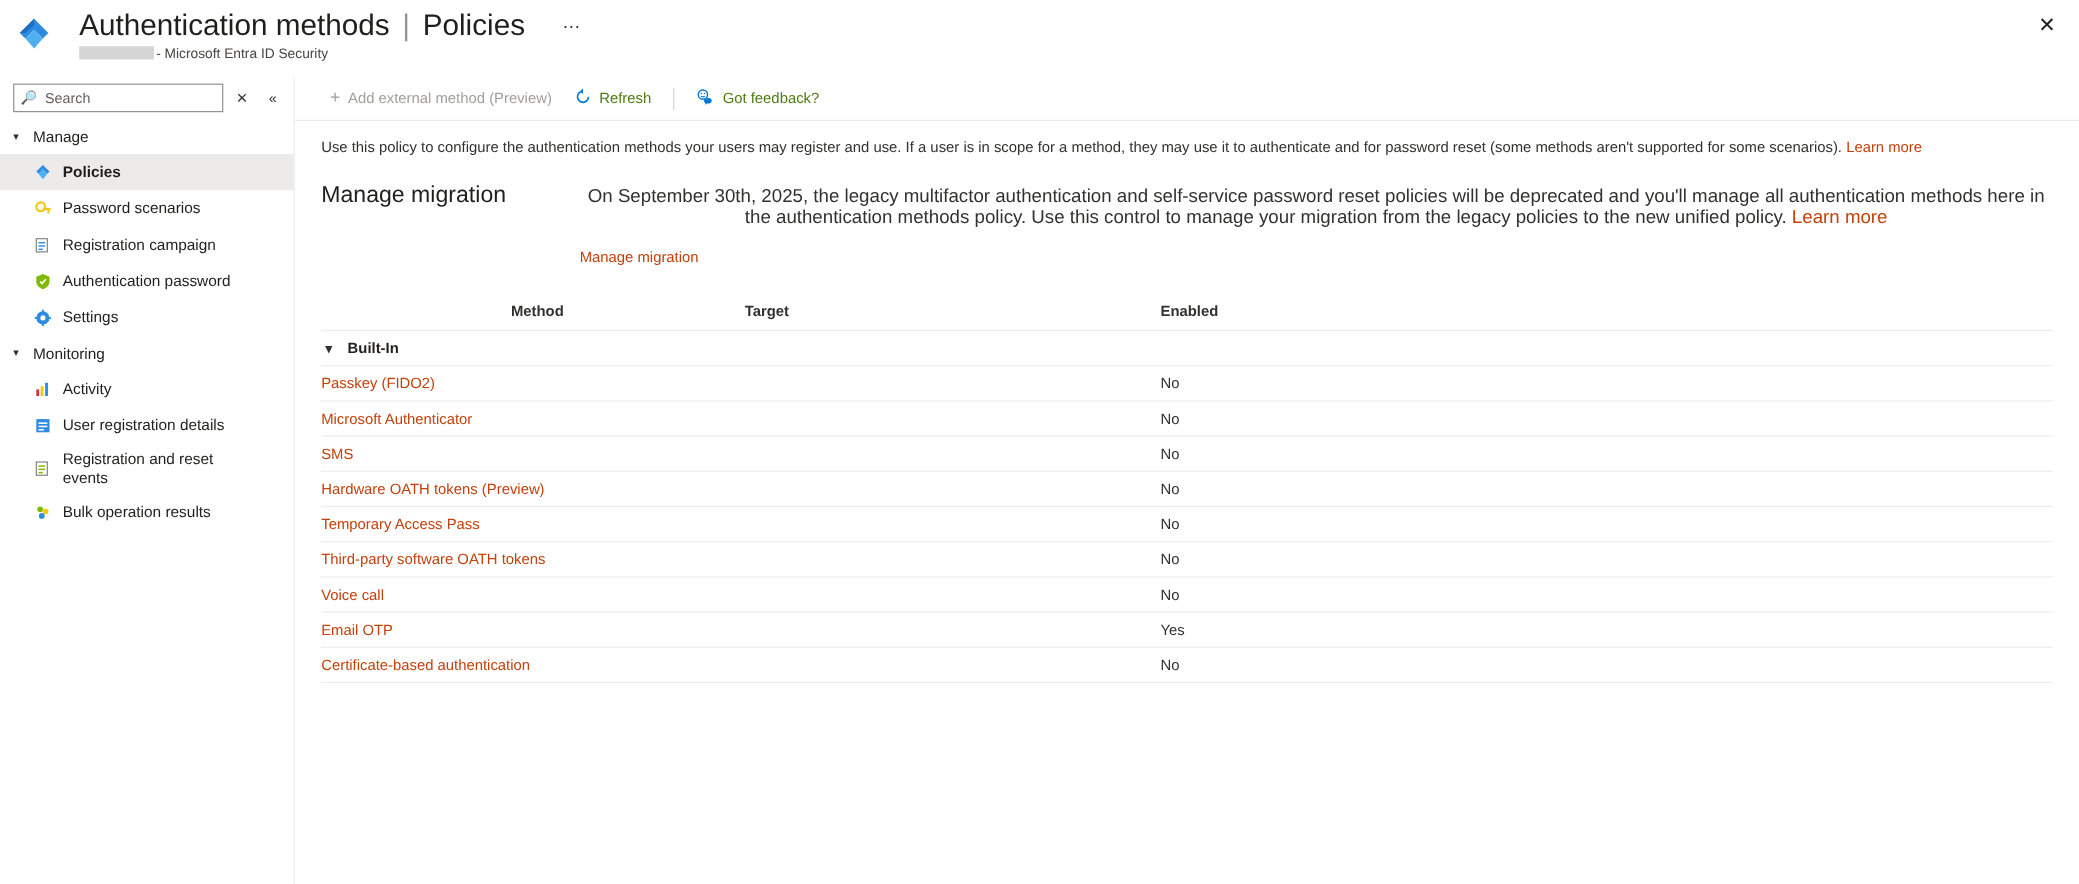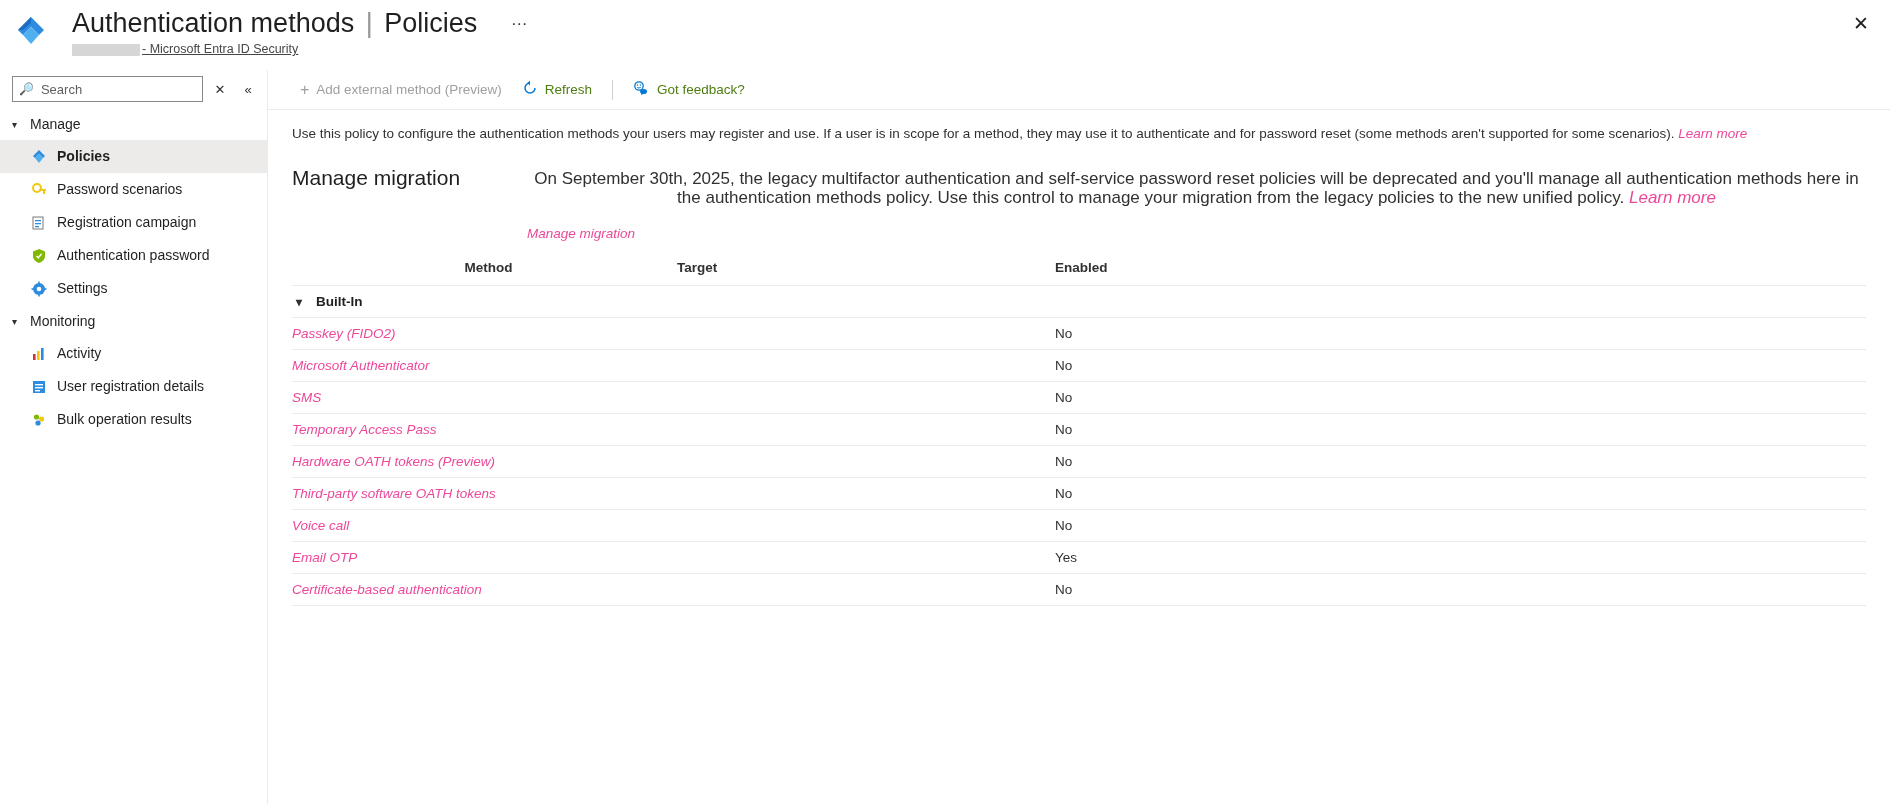--- a/index.html
+++ b/index.html
@@ -4,21 +4,21 @@
 <style>
   * { box-sizing: border-box; }
   html, body {
     margin: 0; padding: 0;
     width: 1890px; height: 804px;
     background: #ffffff;
     font-family: "Liberation Sans", sans-serif;
     color: #1b1a19;
     overflow: hidden;
   }
-  a { color: #ec4899; text-decoration: none; cursor: pointer; font-style: italic; }
+  a { color: #c2410c; text-decoration: none; cursor: pointer; }
 
   
   .header {
     position: relative;
     height: 70px;
     padding: 8px 0 0 0;
   }
   .header-logo {
     position: absolute;
     left: 14px; top: 14px;
@@ -43,23 +43,22 @@
     font-size: 17px;
     vertical-align: 7px;
     letter-spacing: 1px;
     cursor: pointer;
   }
   .header-sub {
     font-size: 12.5px;
     color: #484644;
     margin-top: 1px;
     display: flex;
-    align-items: flex-end;
+    align-items: flex-start;
     gap: 0px;
-    text-decoration: underline;
   }
   .redacted {
     display: inline-block;
     width: 68px; height: 12px;
     background: #d6d6d6;
     border-radius: 1px;
     margin-right: 2px;
     vertical-align: -1px;
   }
   .close-btn {
@@ -171,21 +170,21 @@
   .intro {
     font-size: 13.5px;
     line-height: 19px;
     color: #323130;
     max-width: 1560px;
     margin-bottom: 22px;
   }
   .migration {
     display: flex;
     gap: 30px;
-    margin-bottom: 12px;
+    margin-bottom: 26px;
   }
   .migration h2 {
     font-size: 21px;
     font-weight: 400;
     margin: 0;
     color: #201f1e;
     width: 205px;
     flex: 0 0 205px;
     line-height: 26px;
   }
@@ -354,20 +353,31 @@
         <svg width="16" height="16" viewBox="0 0 16 16">
           <rect x="2" y="2" width="12" height="12" fill="#2e8ce0"></rect>
           <rect x="4" y="5" width="8" height="1.4" fill="#fff"></rect>
           <rect x="4" y="8" width="8" height="1.4" fill="#fff"></rect>
           <rect x="4" y="11" width="5" height="1.4" fill="#fff"></rect>
         </svg>
       </span>
       <span class="lbl">User registration details</span>
     </div>
 
+    <div class="nav-item two-line">
+      <span class="ico">
+        <svg width="16" height="16" viewBox="0 0 16 16">
+          <rect x="2" y="2" width="10" height="12" fill="#fff" stroke="#7a7a7a"></rect>
+          <rect x="4" y="5" width="6" height="1.3" fill="#7fba00"></rect>
+          <rect x="4" y="8" width="6" height="1.3" fill="#7fba00"></rect>
+          <rect x="4" y="11" width="4" height="1.3" fill="#7fba00"></rect>
+        </svg>
+      </span>
+      <span class="lbl" style="max-width:150px;">Registration and reset events</span>
+    </div>
 
     <div class="nav-item">
       <span class="ico">
         <svg width="16" height="16" viewBox="0 0 16 16">
           <circle cx="5.5" cy="5" r="2.6" fill="#7fba00"></circle>
           <circle cx="10.5" cy="7" r="2.6" fill="#f2c811"></circle>
           <circle cx="7" cy="11" r="2.6" fill="#2e8ce0"></circle>
         </svg>
       </span>
       <span class="lbl">Bulk operation results</span>
@@ -450,26 +460,26 @@
             <td class="c-method"><a href="#">Microsoft Authenticator</a></td>
             <td></td>
             <td>No</td>
           </tr>
           <tr>
             <td class="c-method"><a href="#">SMS</a></td>
             <td></td>
             <td>No</td>
           </tr>
           <tr>
+            <td class="c-method"><a href="#">Hardware OATH tokens (Preview)</a></td>
+            <td></td>
+            <td>No</td>
+          </tr>
+          <tr>
             <td class="c-method"><a href="#">Temporary Access Pass</a></td>
-            <td></td>
-            <td>No</td>
-          </tr>
-          <tr>
-            <td class="c-method"><a href="#">Hardware OATH tokens (Preview)</a></td>
             <td></td>
             <td>No</td>
           </tr>
           <tr>
             <td class="c-method"><a href="#">Third-party software OATH tokens</a></td>
             <td></td>
             <td>No</td>
           </tr>
           <tr>
             <td class="c-method"><a href="#">Voice call</a></td>

